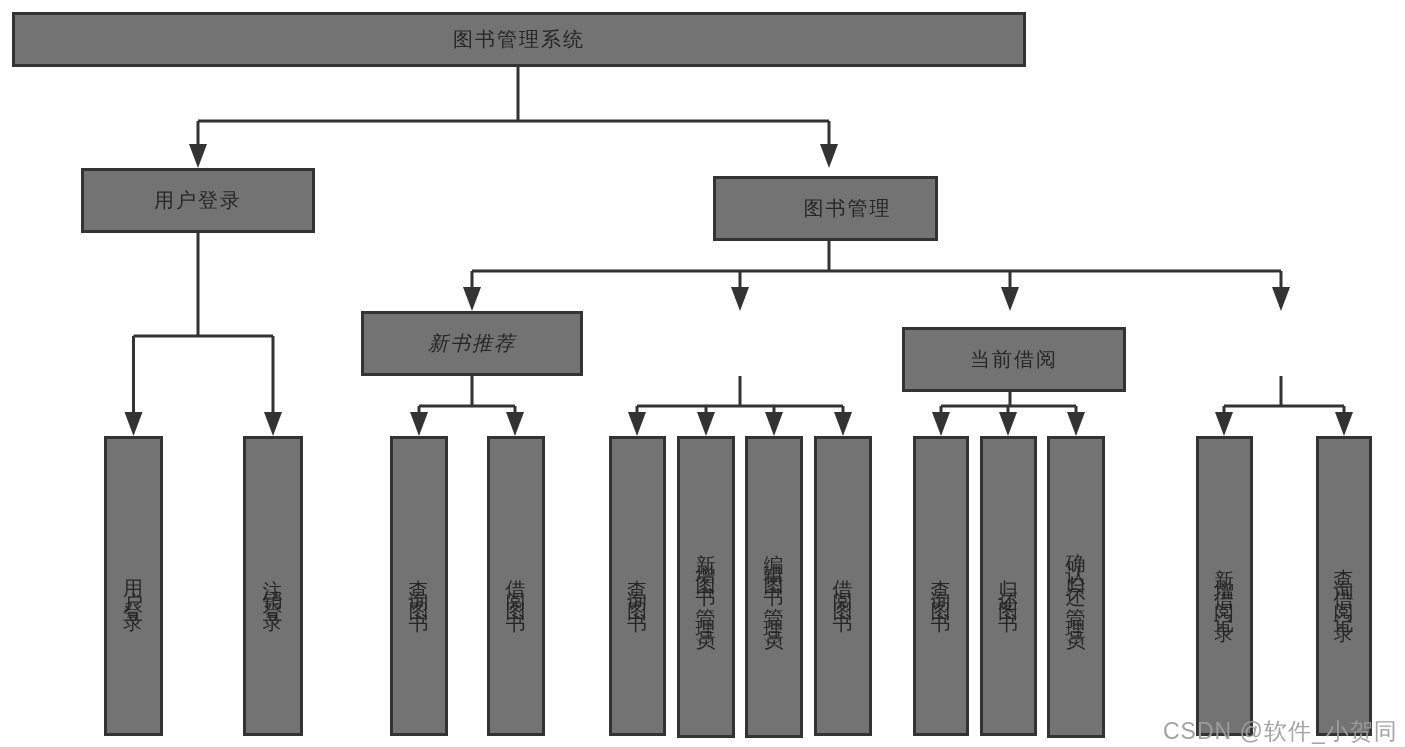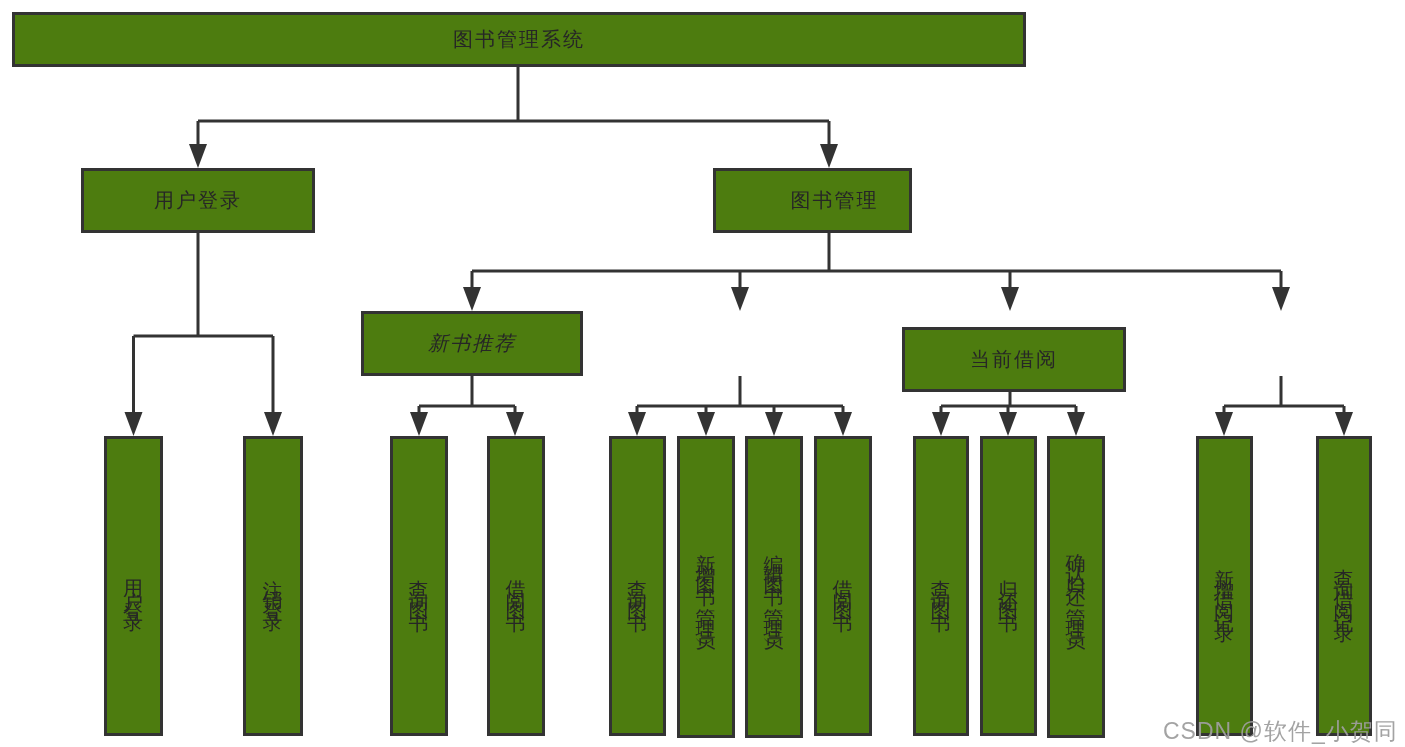--- a/index.html
+++ b/index.html
@@ -17,21 +17,21 @@
   }
   .connectors {
     position: absolute;
     left: 0;
     top: 0;
     z-index: 0;
   }
   .box {
     position: absolute;
     box-sizing: border-box;
-    background: #4d7c0f;
+    background: #737373;
     border: 3px solid #333333;
     color: #262626;
     font-size: 20px;
     display: flex;
     align-items: center;
     justify-content: center;
     z-index: 1;
     white-space: nowrap;
   }
   .h { letter-spacing: 2px; }
@@ -92,21 +92,21 @@
       <polygon points="999,412 1017,412 1008,436"></polygon>
       <polygon points="1067,412 1085,412 1076,436"></polygon>
       <polygon points="1215,412 1233,412 1224,436"></polygon>
       <polygon points="1335,412 1353,412 1344,436"></polygon>
     </g>
   </svg>
 
   <div class="box h" style="left:12px; top:12px; width:1014px; height:55px;">图书管理系统</div>
 
   <div class="box h" style="left:81px; top:168px; width:234px; height:65px;">用户登录</div>
-  <div class="box h" style="left:713px; top:168px; width:199px; height:65px;padding-left:44px;">图书管理</div>
+  <div class="box h" style="left:713px; top:176px; width:225px; height:65px;padding-left:44px;">图书管理</div>
 
   <div class="box h" style="left:361px; top:311px; width:222px; height:65px;font-style:italic;">新书推荐</div>
   <div class="box h" style="left:902px; top:327px; width:224px; height:65px;">当前借阅</div>
 
   <div class="box v" style="left:104px; top:436px; width:59px; height:300px;">用户登录</div>
   <div class="box v" style="left:243px; top:436px; width:60px; height:300px;">注销登录</div>
 
   <div class="box v" style="left:390px; top:436px; width:58px; height:300px;">查询图书</div>
   <div class="box v" style="left:487px; top:436px; width:58px; height:300px;">借阅图书</div>
 

